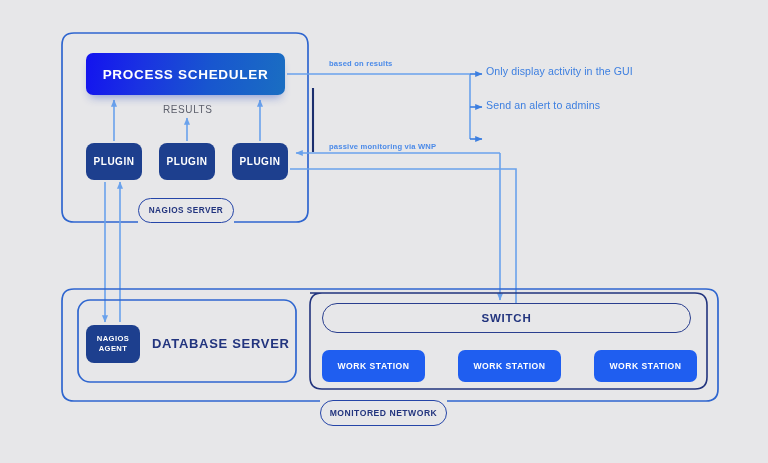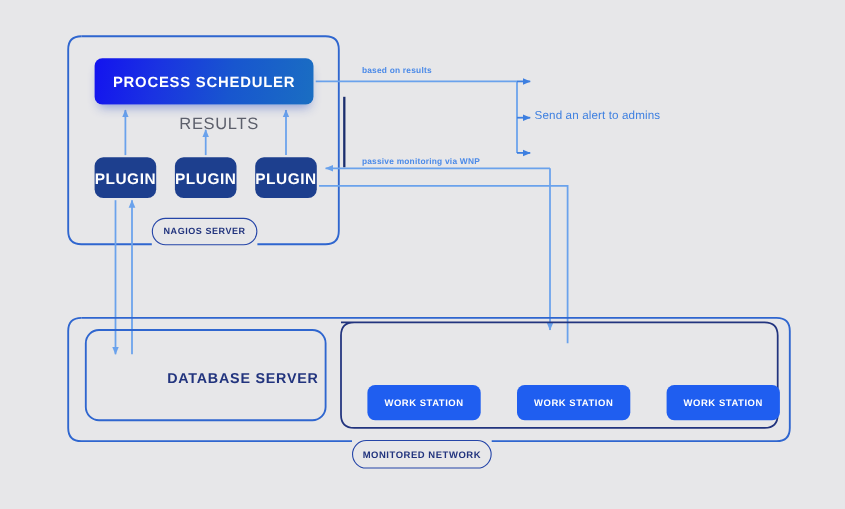--- a/index.html
+++ b/index.html
@@ -43,21 +43,21 @@
     font-weight: bold;
     letter-spacing: 0.7px;
     box-shadow: 0 6px 10px -4px rgba(25,60,190,0.45);
   }
 
   .plugin {
     width: 56px; height: 37px;
     border-radius: 8px;
     background: #1d3f8e;
     color: #ffffff;
-    font-size: 14px;
+    font-size: 10px;
     font-weight: bold;
     letter-spacing: 0.5px;
   }
   .plugin-1 { left: 86px;  top: 143px; }
   .plugin-2 { left: 159px; top: 143px; }
   .plugin-3 { left: 232px; top: 143px; }
 
   .agent {
     left: 86px; top: 325px;
     width: 54px; height: 38px;
@@ -84,21 +84,20 @@
 
   .workstation {
     top: 350px;
     width: 103px; height: 32px;
     border-radius: 7px;
     background: #1f5ef0;
     color: #ffffff;
     font-size: 8.6px;
     font-weight: bold;
     letter-spacing: 0.5px;
-    margin-left: 12px;
   }
   .ws-1 { left: 322px; }
   .ws-2 { left: 458px; }
   .ws-3 { left: 594px; }
 
   
   .pill {
     position: absolute;
     display: flex;
     align-items: center;
@@ -125,21 +124,21 @@
 
   
   .lbl {
     position: absolute;
     color: #4b8ae8;
     white-space: nowrap;
   }
   .lbl-results {
     left: 163px; top: 104px;
     color: #5c5f6b;
-    font-size: 15px;
+    font-size: 10px;
     letter-spacing: 0.6px;
   }
   .lbl-based {
     left: 329px; top: 59px;
     font-size: 7.6px;
     font-weight: bold;
     letter-spacing: 0.2px;
   }
   .lbl-passive {
     left: 329px; top: 142px;
@@ -214,30 +213,38 @@
     <rect x="310" y="293" width="97" height="96" rx="12" ry="12" fill="none" stroke="#22347e" stroke-width="0"></rect>
     <path d="M 310 293 L 695 293 Q 707 293 707 305 L 707 377 Q 707 389 695 389 L 322 389 Q 310 389 310 377 L 310 305 Q 310 293 322 293 Z" fill="none" stroke="#22347e" stroke-width="1.6"></path>
   </svg>
 
   <div class="node scheduler">PROCESS SCHEDULER</div>
 
   <div class="node plugin plugin-1">PLUGIN</div>
   <div class="node plugin plugin-2">PLUGIN</div>
   <div class="node plugin plugin-3">PLUGIN</div>
 
+  <div class="node agent">
+    <div>
+      <div>NAGIOS</div>
+      <div>AGENT</div>
+    </div>
+  </div>
 
   <div class="dbserver-label">DATABASE SERVER</div>
 
+  <div class="node switch">SWITCH</div>
 
   <div class="node workstation ws-1">WORK STATION</div>
   <div class="node workstation ws-2">WORK STATION</div>
   <div class="node workstation ws-3">WORK STATION</div>
 
   <div class="pill pill-nagios">NAGIOS SERVER</div>
   <div class="pill pill-network">MONITORED NETWORK</div>
 
   <div class="lbl lbl-results">RESULTS</div>
   <div class="lbl lbl-based">based on results</div>
   <div class="lbl lbl-passive">passive monitoring via WNP</div>
 
+  <div class="outcome out-1">Only display activity in the GUI</div>
   <div class="outcome out-2">Send an alert to admins</div>
 
 </div>
 
 </body></html>

